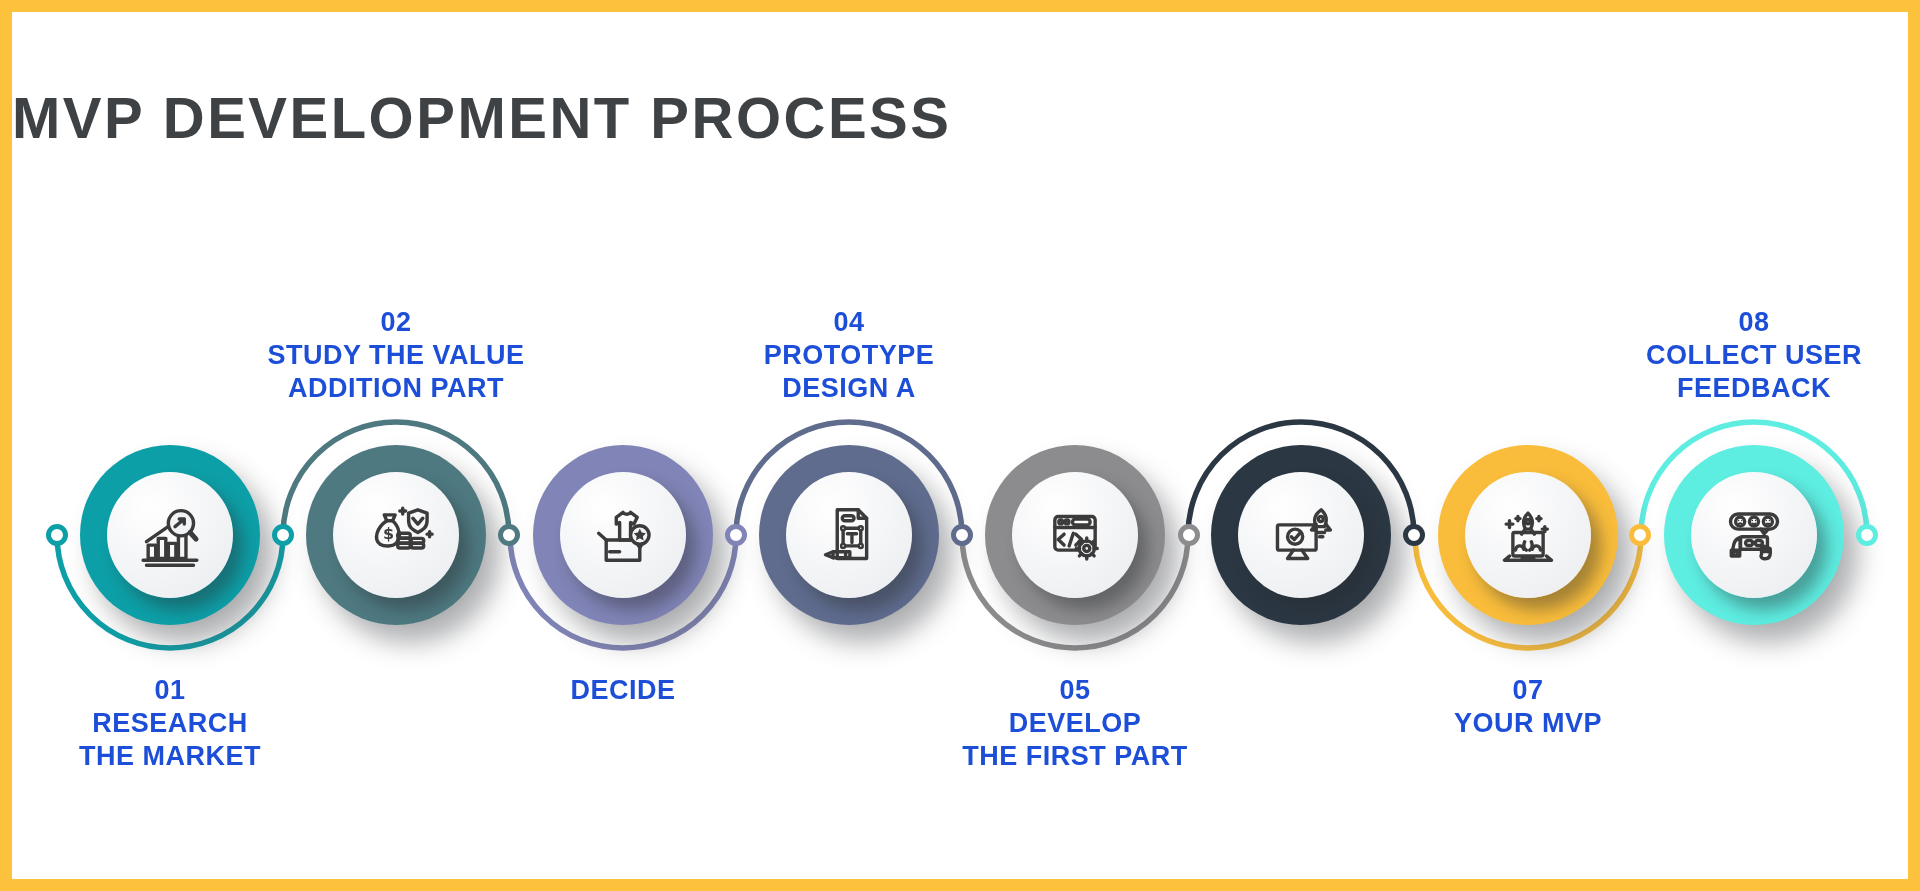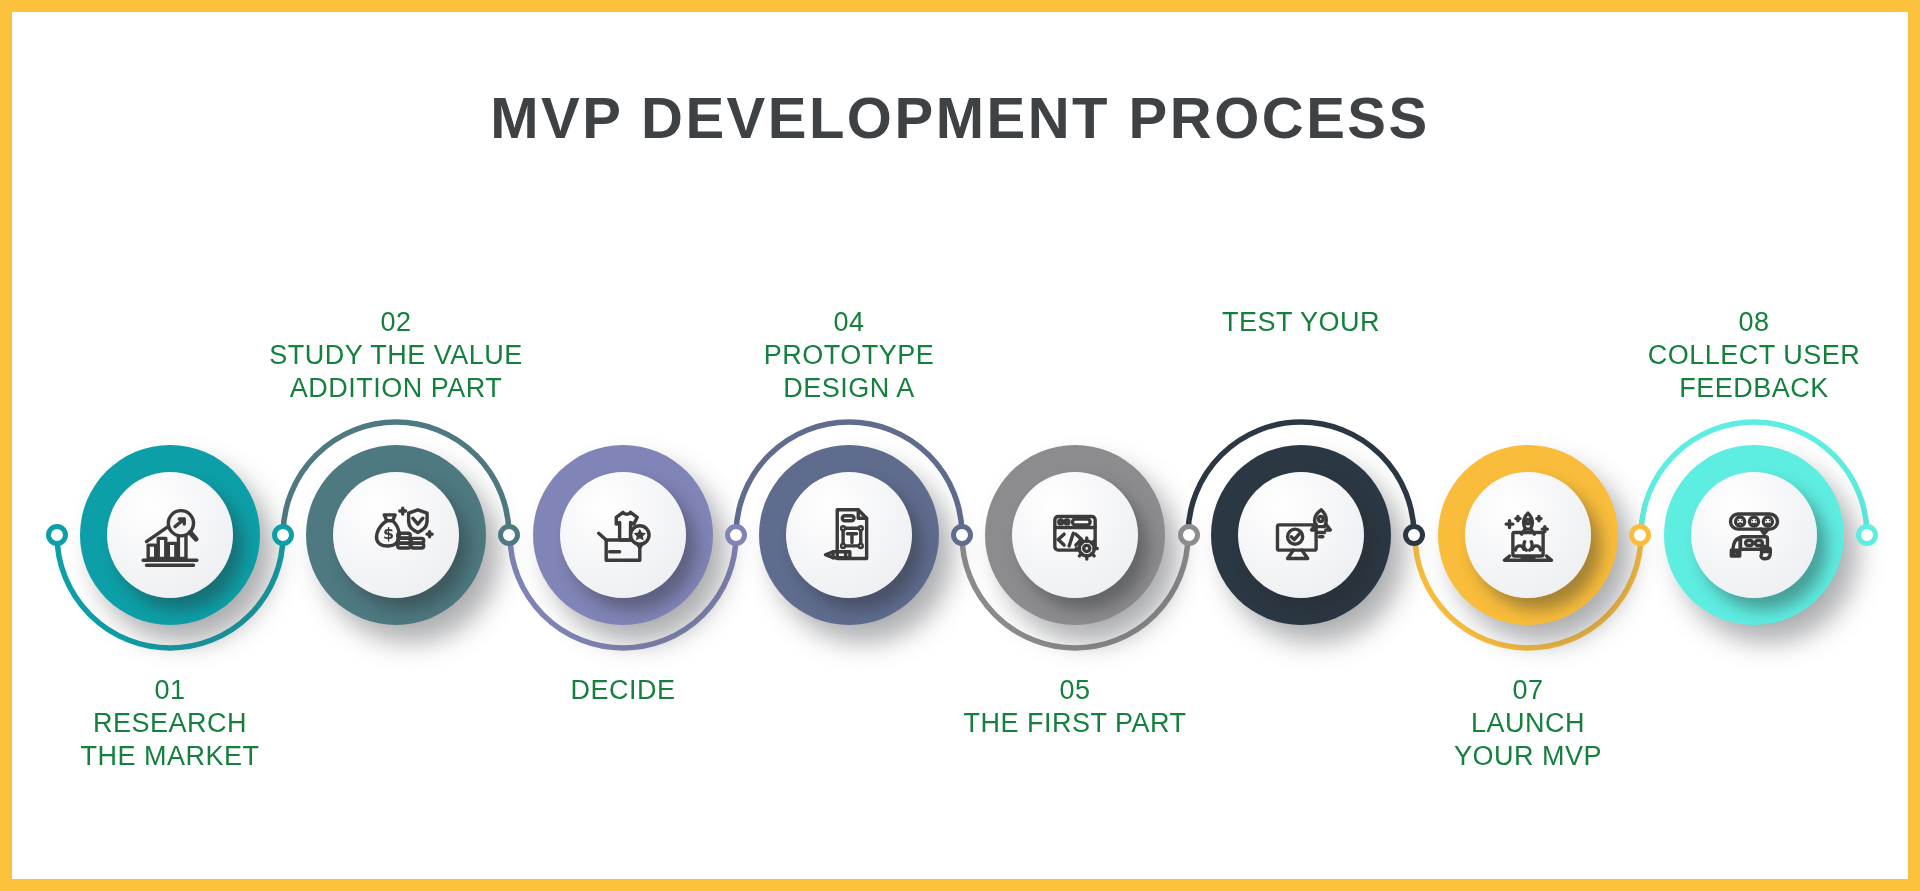--- a/index.html
+++ b/index.html
@@ -8,21 +8,21 @@
     width:1920px;height:891px;
     background:#ffffff;
     box-sizing:border-box;
     border:12px solid #FDC23B;
     overflow:hidden;
     font-family:"Liberation Sans", sans-serif;
   }
   .title{
     position:absolute;
     left:0; right:0; top:72px;
-    text-align:center;
+    text-align:left;
     font-size:58px;
     font-weight:800;
     letter-spacing:2.5px;
     color:#3F4245;
   }
   .step{position:absolute; top:0; width:0; height:0;}
   .arc{position:absolute; width:232px; height:119px; left:-116px; z-index:1;}  
   .arc path{fill:none; stroke-width:5.5; stroke-linecap:round;}
   .arc-bottom{top:520px;}
   .arc-top{top:407px;}
@@ -43,24 +43,24 @@
     box-shadow:10px 12px 16px rgba(40,42,46,0.40);
     display:flex; align-items:center; justify-content:center;
   }
   .icon{width:84px; height:84px;}
   .icon *{vector-effect:non-scaling-stroke;}
   .label{
     position:absolute;
     left:-185px; width:370px;
     text-align:center;
     font-size:27px;
-    font-weight:400;
+    font-weight:700;
     letter-spacing:0.5px;
     line-height:33px;
-    color:#15803d;
+    color:#1d4ed8;
     z-index:4;
   }
   .label-bottom{top:662px;}
   .label-top{top:294px;}
   .node{
     position:absolute;
     top:511.5px;
     width:12px; height:12px;
     border:5.5px solid #999;
     border-radius:50%;
@@ -221,20 +221,21 @@
             <path d="M51 49 l7 6.5 -7 6.5"></path>
             <circle cx="64" cy="66" r="9" class="ic-bg" style="stroke:#3B3B3B"></circle>
             <circle cx="64" cy="66" r="3.6"></circle>
             <path d="M64 53.5 v4 M64 74.5 v4 M51.5 66 h4 M72.5 66 h4 M55.2 57.2 l2.8 2.8 M70 72 l2.8 2.8 M72.8 57.2 L70 60 M58 72 l-2.8 2.8"></path>
           </g>
         </svg>
       </div>
     </div>
     <div class="label label-bottom">
       <div>05</div>
+      <div>DEVELOP</div>
       <div>THE FIRST PART</div>
     </div>
   </div>
 
   <div class="step" style="left:1289px">
     <svg class="arc arc-top" viewBox="0 0 232 119">
         <path d="M3 116 A113 113 0 0 1 229 116" style="stroke: rgb(43, 55, 67);"></path>
       </svg>
     <div class="ring" style="background-color: rgb(43, 55, 67);">
       <div class="inner">
@@ -246,21 +247,20 @@
             <path d="M38.5 52 l3.5 3.5 7 -8"></path>
             <path d="M74 20 c6 5.5 7.5 13 4 20 h-10 c-3.5 -7 -2 -14.5 6 -20 z"></path>
             <circle cx="73.5" cy="31" r="3"></circle>
             <path d="M68 37 l-5.5 7 h5.5 M79.5 37 l5.5 7 h-5.5"></path>
             <path d="M70 47 h8 M72 52 h4"></path>
           </g>
         </svg>
       </div>
     </div>
     <div class="label label-top">
-      <div>TEST YOUR</div>
     </div>
   </div>
 
   <div class="step" style="left:1516px">
     <svg class="arc arc-bottom" viewBox="0 0 232 119">
         <path d="M3 3 A113 113 0 0 0 229 3" style="stroke: rgb(249, 189, 59);"></path>
       </svg>
     <div class="ring" style="background-color: rgb(249, 189, 59);">
       <div class="inner">
         <svg class="icon" viewBox="0 0 100 100">
@@ -277,21 +277,20 @@
             <path d="M28 33 v8 M24 37 h8"></path>
             <path d="M70 40 v6 M67 43 h6"></path>
             <path d="M38 28 v5 M35.5 30.5 h5"></path>
             <path d="M63 28 v5 M60.5 30.5 h5"></path>
           </g>
         </svg>
       </div>
     </div>
     <div class="label label-bottom">
       <div>07</div>
-      <div>LAUNCH</div>
       <div>YOUR MVP</div>
     </div>
   </div>
 
   <div class="step" style="left:1742px">
     <svg class="arc arc-top" viewBox="0 0 232 119">
         <path d="M3 116 A113 113 0 0 1 229 116" style="stroke: rgb(94, 237, 225);"></path>
       </svg>
     <div class="ring" style="background-color: rgb(94, 237, 225);">
       <div class="inner">

